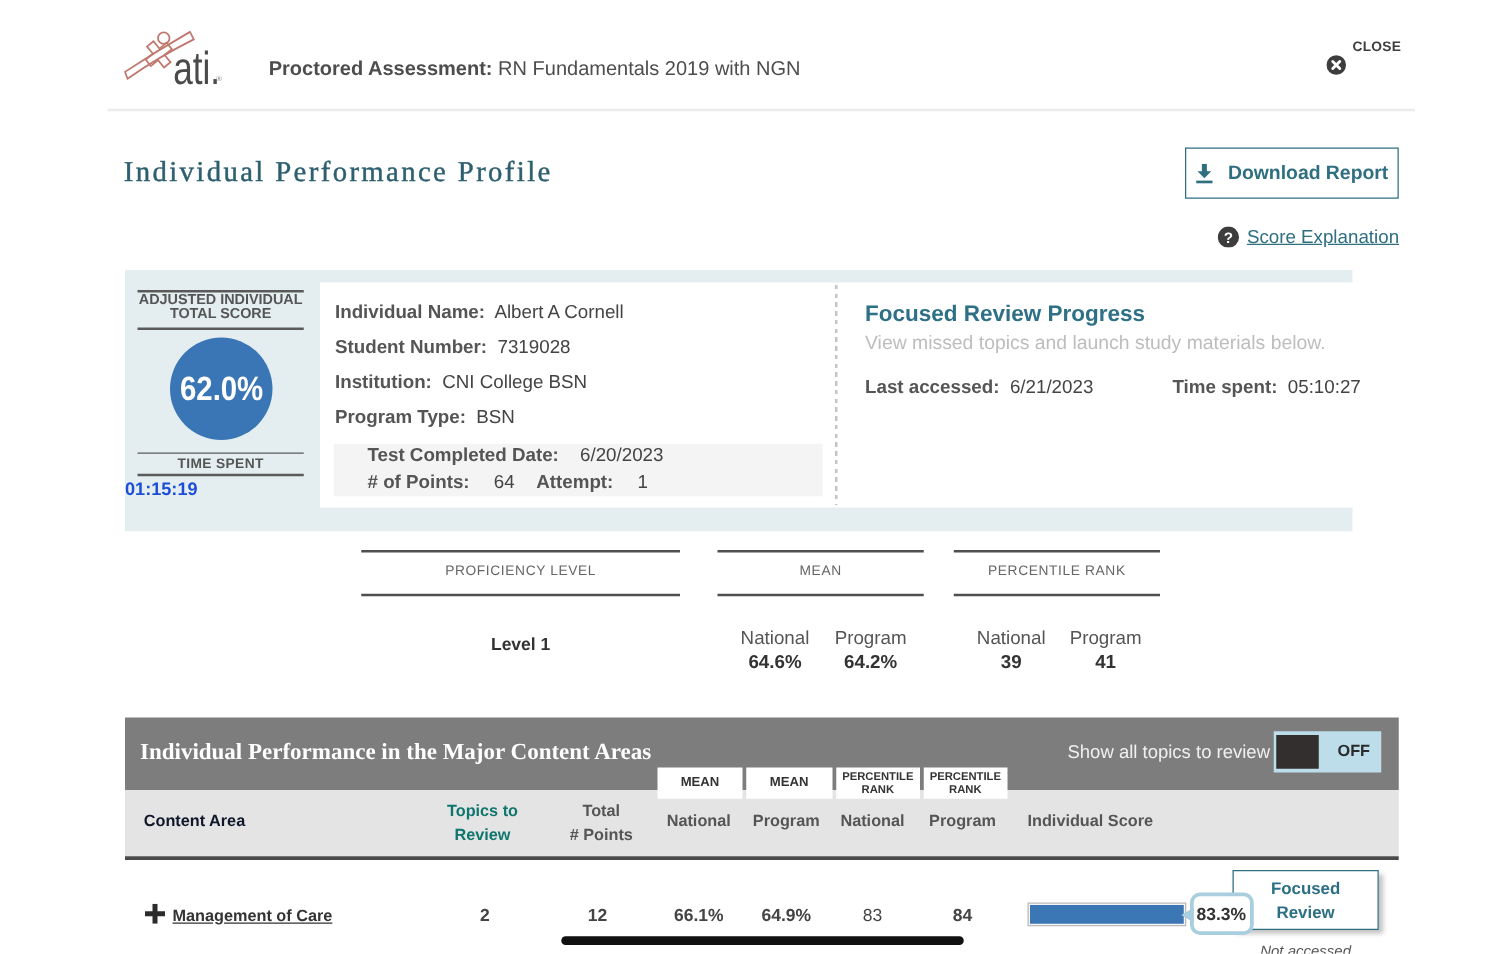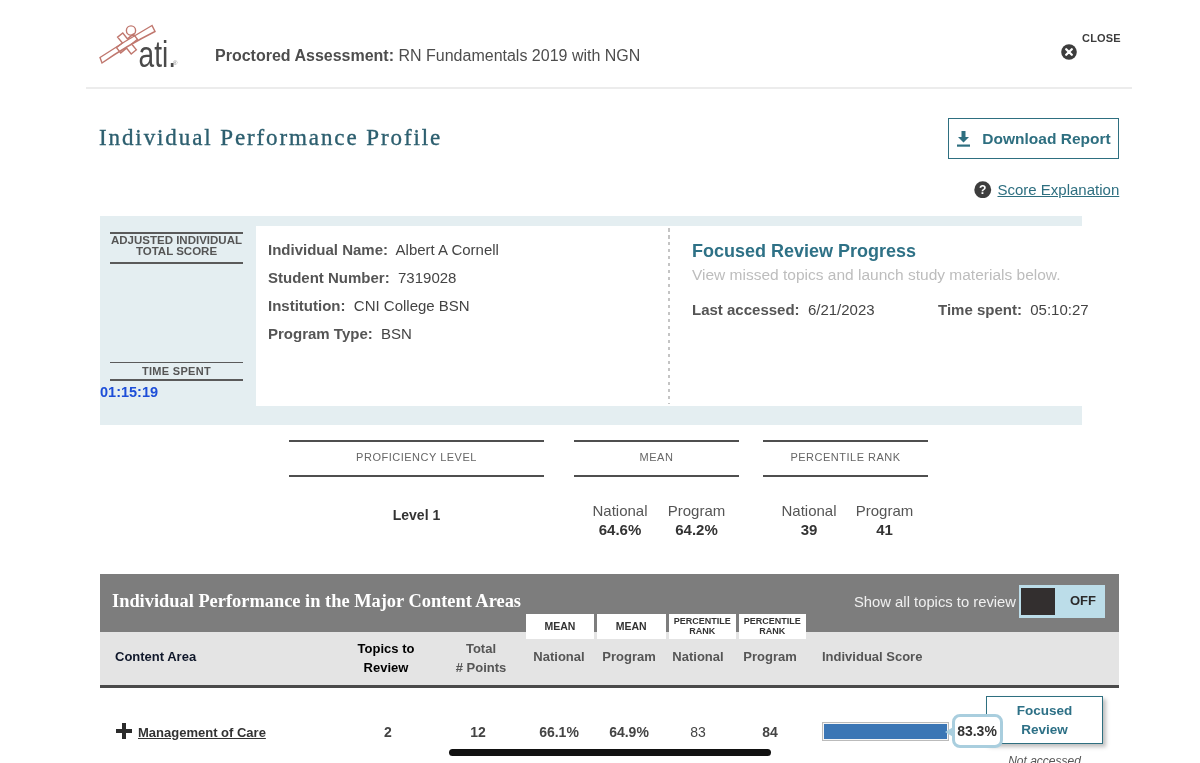--- a/index.html
+++ b/index.html
@@ -46,30 +46,41 @@
       <text x="9" y="13.5" text-anchor="middle" font-size="12.5" font-weight="bold" fill="#fff" font-family="Liberation Sans, sans-serif">?</text>
     </svg>
   <span style="font-size:15px; color:#2e6f80; text-decoration:underline;">Score Explanation</span>
 </div>
 
 <div class="abs" style="left:100px; top:216px; width:982px; height:209px; background:#e4eef1;">
 
   <div class="abs" style="left:10px; top:16px; width:133px; height:1.5px; background:#5a5a5a;"></div>
   <div class="abs" style="left:0px; top:18px; width:153px; text-align:center; font-size:12px; font-weight:bold; color:#555; line-height:10.5px; padding-top:1px; font-size:11.5px;">ADJUSTED INDIVIDUAL<br>TOTAL SCORE</div>
   <div class="abs" style="left:10px; top:46px; width:133px; height:1.5px; background:#5a5a5a;"></div>
+  <div class="abs" style="left:36px; top:54px; width:82px; height:82px; border-radius:50%; background:#3a75b5; display:flex; align-items:center; justify-content:center;">
+    <span style="color:#fff; font-size:27px; font-weight:bold; transform:scaleX(0.87); display:inline-block;">62.0%</span>
+  </div>
   <div class="abs" style="left:10px; top:145.5px; width:133px; height:1.5px; background:#5a5a5a;"></div>
   <div class="abs" style="left:0px; top:148.5px; width:153px; text-align:center; font-size:11px; font-weight:bold; color:#555; letter-spacing:0.3px;">TIME SPENT</div>
   <div class="abs" style="left:10px; top:163px; width:133px; height:1.5px; background:#5a5a5a;"></div>
   <div class="abs" style="left:0px; top:168px; width:153px; text-align:left; font-size:14.5px; font-weight:bold; color:#1d4ed8;">01:15:19</div>
 
   <div class="abs" style="left:156px; top:10px; width:853px; height:180px; background:#fff;">
     <div class="abs" style="left:12px; top:15px; font-size:15px; color:#444;"><b style="color:#555;">Individual Name:</b>&nbsp; Albert A Cornell</div>
     <div class="abs" style="left:12px; top:43px; font-size:15px; color:#444;"><b style="color:#555;">Student Number:</b>&nbsp; 7319028</div>
     <div class="abs" style="left:12px; top:71px; font-size:15px; color:#444;"><b style="color:#555;">Institution:</b>&nbsp; CNI College BSN</div>
     <div class="abs" style="left:12px; top:99px; font-size:15px; color:#444;"><b style="color:#555;">Program Type:</b>&nbsp; BSN</div>
+    <div class="abs" style="left:11px; top:129px; width:391px; height:42px; background:#f4f4f4;">
+      <b class="abs" style="left:27px; top:1px; font-size:15px; color:#555;">Test Completed Date:</b>
+        <span class="abs" style="left:197px; top:1px; font-size:15px; color:#444;">6/20/2023</span>
+      <b class="abs" style="left:27px; top:22px; font-size:15px; color:#555;"># of Points:</b>
+        <span class="abs" style="left:128px; top:22px; font-size:15px; color:#444;">64</span>
+        <b class="abs" style="left:162px; top:22px; font-size:15px; color:#555;">Attempt:</b>
+        <span class="abs" style="left:243px; top:22px; font-size:15px; color:#444;">1</span>
+    </div>
     <div class="abs" style="left:412px; top:2px; height:176px; width:2px; background:repeating-linear-gradient(to bottom,#c4c4c4 0 3.5px,transparent 3.5px 7px);"></div>
     <div class="abs" style="left:436px; top:40px; font-size:15.5px; color:#bdbdbd;">View missed topics and launch study materials below.</div>
     <div class="abs" style="left:436px; top:14.5px; font-size:18px; font-weight:bold; color:#2e7186;">Focused Review Progress</div>
     <div class="abs" style="left:436px; top:75px; font-size:15px; color:#444;"><b style="color:#555;">Last accessed:</b>&nbsp; 6/21/2023</div>
     <div class="abs" style="left:682px; top:75px; font-size:15px; color:#444;"><b style="color:#555;">Time spent:</b>&nbsp; 05:10:27</div>
   </div>
 </div>
 
 <div class="abs" style="left:289px; top:439.5px; width:255px; height:2px; background:#4f4f4f;"></div>
 <div class="abs" style="left:289px; top:451px; width:255px; text-align:center; font-size:11px; color:#666; letter-spacing:0.5px;">PROFICIENCY LEVEL</div>
@@ -97,21 +108,21 @@
 </div>
 
 <div class="abs" style="left:100px; top:632px; width:1019px; height:53px; background:#e4e4e4;"></div>
 
 <div class="abs" style="left:526px; top:613.5px; width:68px; height:25.5px; background:#fff; display:flex; align-items:center; justify-content:center; font-size:10.5px; font-weight:bold; color:#333;">MEAN</div>
 <div class="abs" style="left:596.5px; top:613.5px; width:69.5px; height:25.5px; background:#fff; display:flex; align-items:center; justify-content:center; font-size:10.5px; font-weight:bold; color:#333;">MEAN</div>
 <div class="abs" style="left:668.5px; top:613.5px; width:67.5px; height:25.5px; background:#fff; display:flex; align-items:center; justify-content:center; font-size:9px; font-weight:bold; color:#333; text-align:center; line-height:10px;">PERCENTILE<br>RANK</div>
 <div class="abs" style="left:738.5px; top:613.5px; width:67.5px; height:25.5px; background:#fff; display:flex; align-items:center; justify-content:center; font-size:9px; font-weight:bold; color:#333; text-align:center; line-height:10px;">PERCENTILE<br>RANK</div>
 
 <div class="abs" style="left:115px; top:648.5px; font-size:13px; font-weight:bold; color:#0f172a;">Content Area</div>
-<div class="abs" style="left:351px; top:640px; width:70px; text-align:center; font-size:13px; font-weight:bold; color:#000000; line-height:18.7px;">Topics to<br>Review</div>
+<div class="abs" style="left:351px; top:640px; width:70px; text-align:center; font-size:13px; font-weight:bold; color:#0f766e; line-height:18.7px;">Topics to<br>Review</div>
 <div class="abs" style="left:446px; top:640px; width:70px; text-align:center; font-size:13px; font-weight:bold; color:#555; line-height:18.7px;">Total<br># Points</div>
 <div class="abs" style="left:524px; top:648.5px; width:70px; text-align:center; font-size:13px; font-weight:bold; color:#555;">National</div>
 <div class="abs" style="left:594px; top:648.5px; width:70px; text-align:center; font-size:13px; font-weight:bold; color:#555;">Program</div>
 <div class="abs" style="left:663px; top:648.5px; width:70px; text-align:center; font-size:13px; font-weight:bold; color:#555;">National</div>
 <div class="abs" style="left:735px; top:648.5px; width:70px; text-align:center; font-size:13px; font-weight:bold; color:#555;">Program</div>
 <div class="abs" style="left:822px; top:648.5px; font-size:13px; font-weight:bold; color:#555;">Individual Score</div>
 
 <div class="abs" style="left:100px; top:685px; width:1019px; height:2.8px; background:#4a4a4a;"></div>
 
 <div class="abs" style="left:100px; top:688px; width:1019px; height:75px; background:#fff;"></div>

